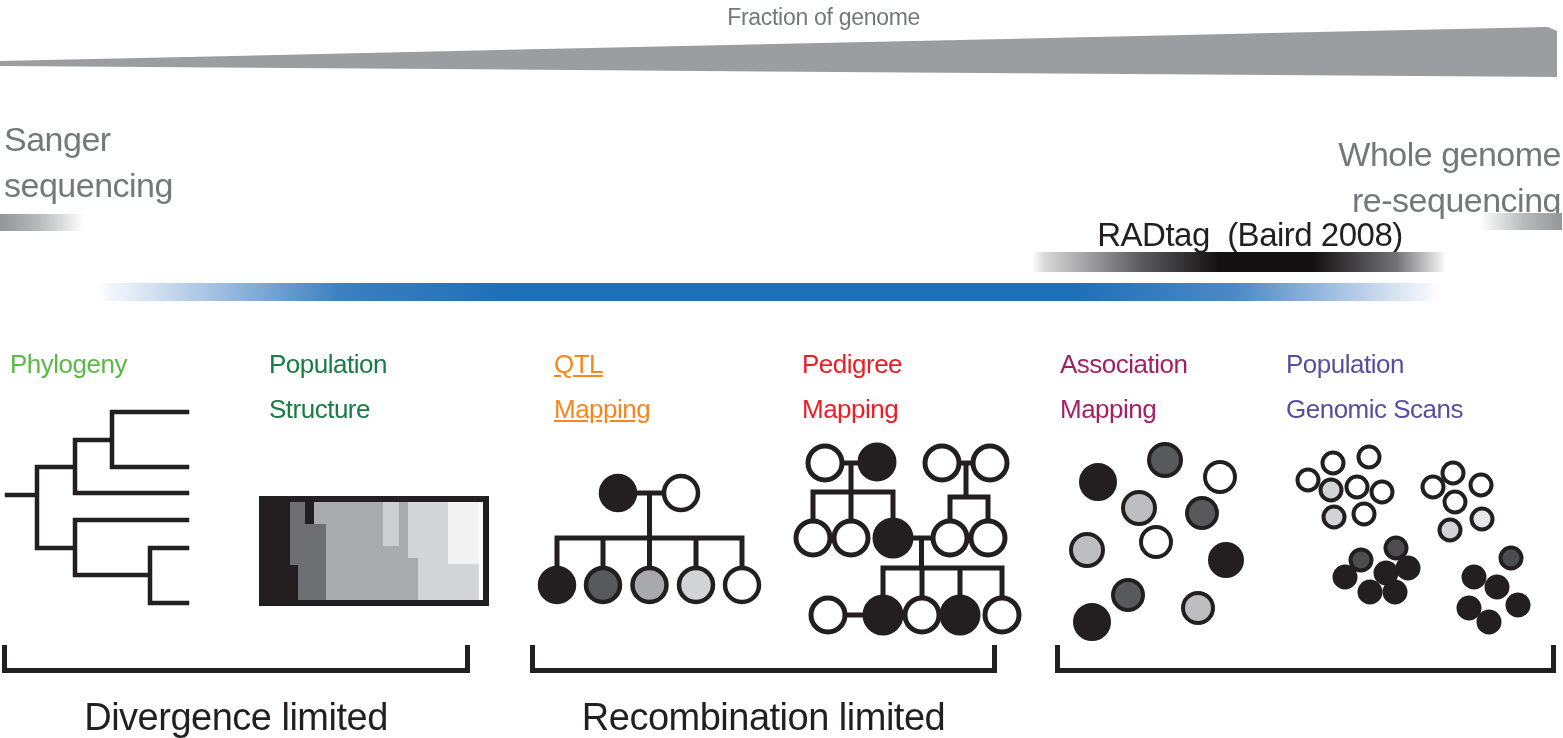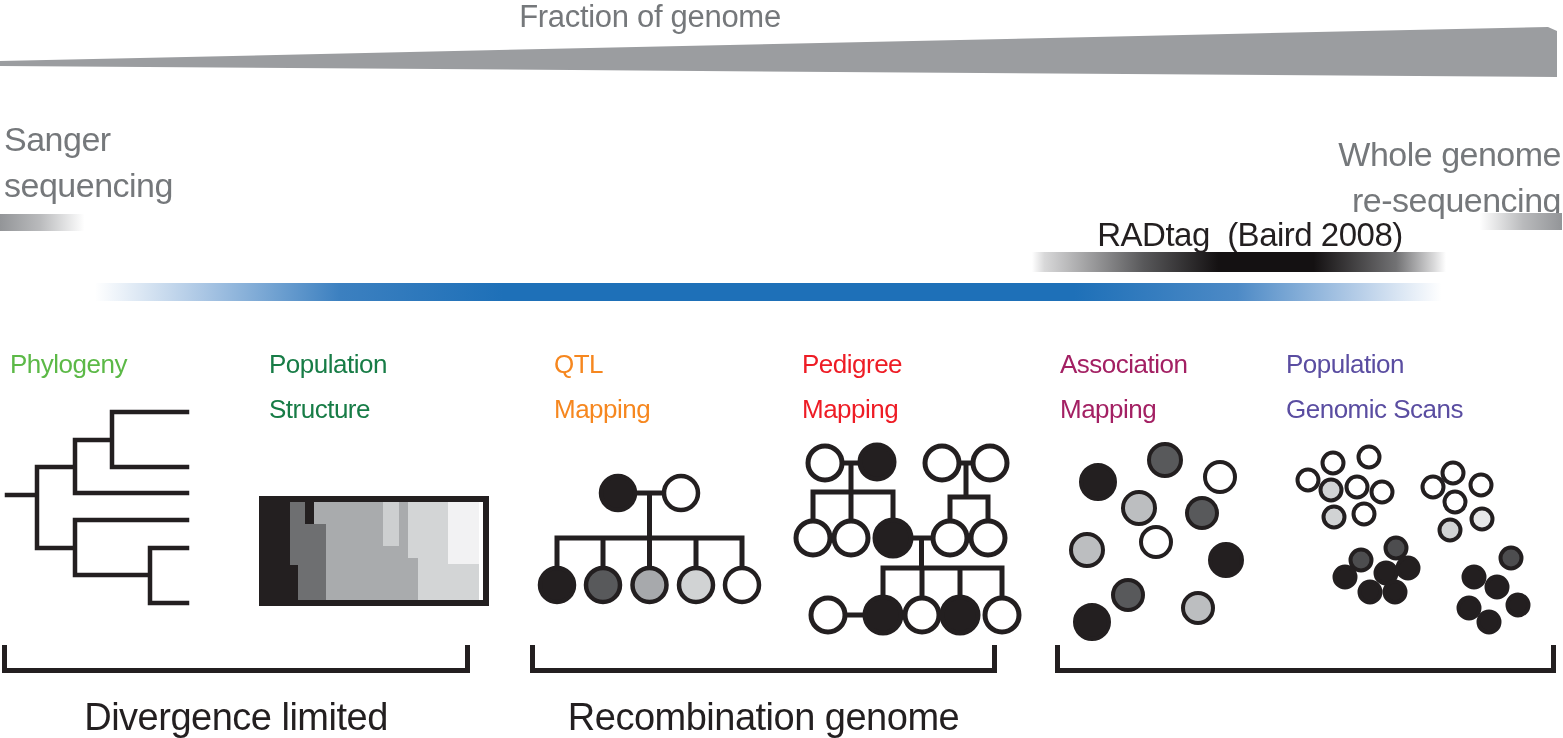--- a/index.html
+++ b/index.html
@@ -2,22 +2,22 @@
 <html><head>
 <meta charset="utf-8">
 <style>
   html,body { margin:0; padding:0; background:#ffffff; }
   .stage {
     position:relative; width:1563px; height:738px; background:#ffffff;
     font-family:"Liberation Sans", sans-serif; overflow:hidden;
   }
   .abs { position:absolute; }
   .title {
-    left:380px; top:0; width:540px; text-align:center;
-    font-size:31px; line-height:34px; color:#75787b; letter-spacing:-0.3px;
+    left:380px; top:0; width:540px; text-align:right;
+    font-size:23px; line-height:34px; color:#75787b; letter-spacing:-0.3px;
   }
   .wedge-svg { left:0; top:0; }
   .side-label {
     top:116px; font-size:34px; line-height:46px; color:#75787b; letter-spacing:-0.5px;
   }
   .side-label.left  { left:4px;  text-align:left; }
   .side-label.right { right:2px; text-align:right;margin-top:15px; }
   .bar { border-radius:0; }
   .bar.left-fade {
     left:0; top:214px; width:88px; height:17px;
@@ -41,21 +41,21 @@
   }
   .bar.ddrad-bar {
     left:95px; top:283px; width:1360px; height:18px;
     background:linear-gradient(90deg,#ffffff 0%,#aac6e4 8%,#3c80c0 18%,#1e70b8 30%,#1e70b8 72%,#4d8ac6 84%,#b7cee8 93%,#ffffff 99%);
   }
   .method-label {
     top:342px; text-align:left; font-size:26px; line-height:45px; letter-spacing:-0.5px;
   }
   .ml-phylogeny { left:10px;   width:212px; }
   .ml-popstruct { left:269px;  width:212px; }
-  .ml-qtl       { left:554px;  width:212px; }
+  .ml-qtl       { left:554px;  width:212px;text-decoration:underline; }
   .ml-pedigree  { left:802px;  width:212px; }
   .ml-assoc     { left:1060px; width:212px; }
   .ml-popscan   { left:1286px; width:272px; }
   .bracket {
     top:645px; height:28px; box-sizing:border-box;
     border:5px solid #231f20; border-top:none;
   }
   .bracket-1 { left:2px;    width:468px; }
   .bracket-2 { left:530px;  width:467px; }
   .bracket-3 { left:1055px; width:501px; }
@@ -211,15 +211,15 @@
       <circle cx="176" cy="166" r="10.5" fill="#231f20" stroke="#231f20" stroke-width="4"></circle>
       <circle cx="225" cy="163" r="10.5" fill="#231f20" stroke="#231f20" stroke-width="4"></circle>
       <circle cx="196" cy="180" r="10.5" fill="#231f20" stroke="#231f20" stroke-width="4"></circle>
     </svg>
 
   <div class="abs bracket bracket-1"></div>
   <div class="abs bracket bracket-2"></div>
   <div class="abs bracket bracket-3"></div>
 
   <div class="abs limit-label ll-1">Divergence limited</div>
-  <div class="abs limit-label ll-2">Recombination genome</div>
+  <div class="abs limit-label ll-2">Recombination limited</div>
 
 </div>
 
 </body></html>

